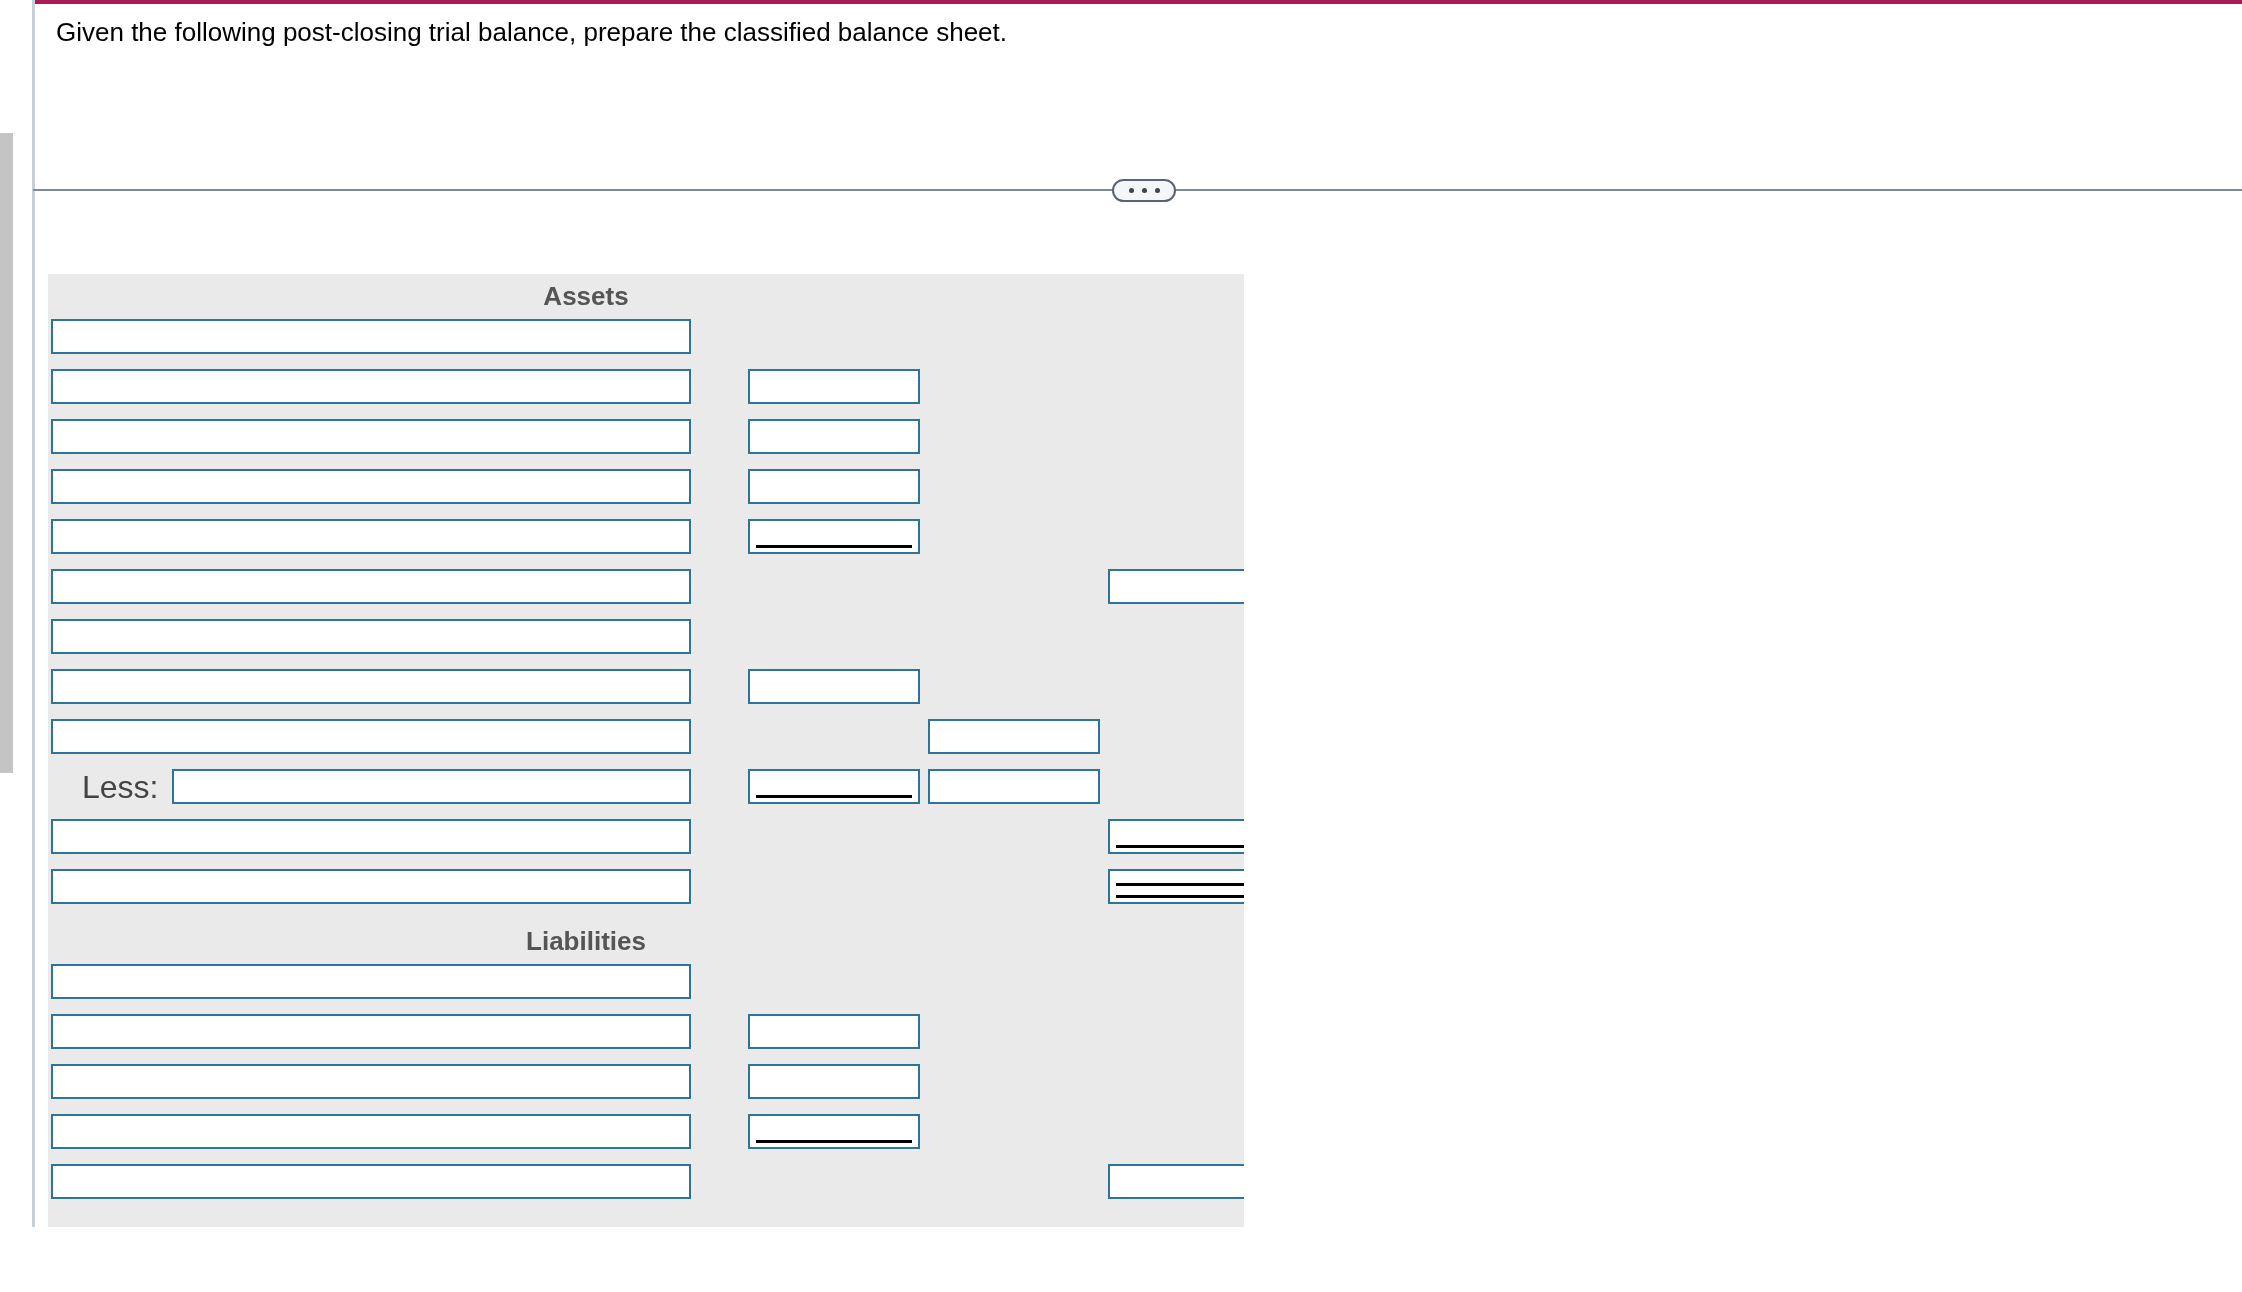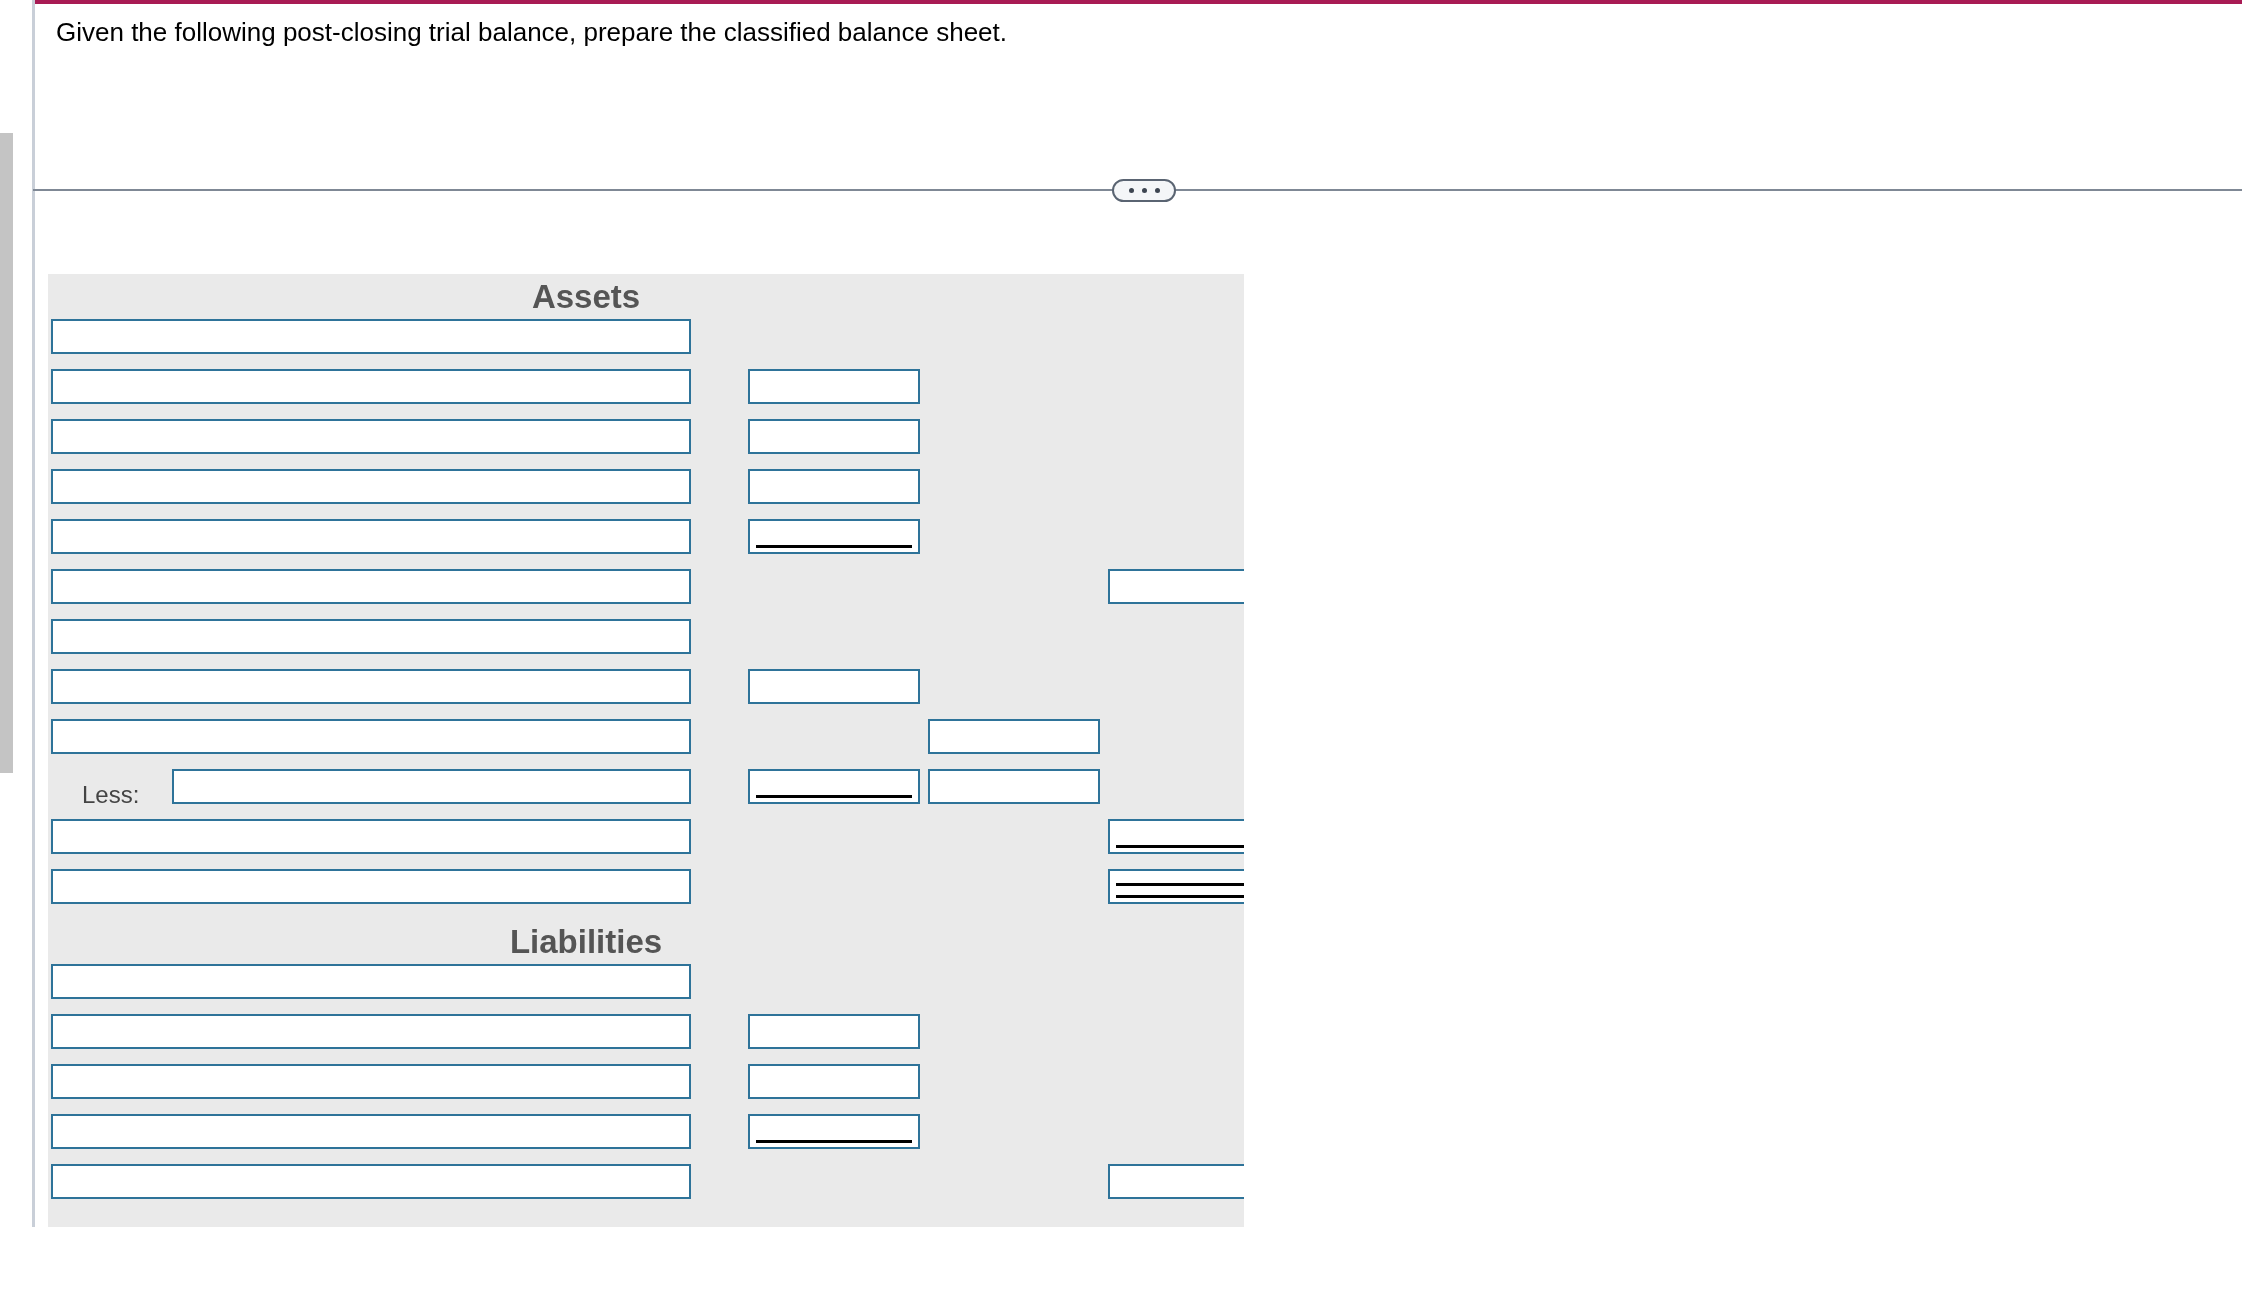--- a/index.html
+++ b/index.html
@@ -117,21 +117,21 @@
     top: 274px;
     width: 1196px;
     background: #eaeaea;
     padding-bottom: 0px;
     overflow: hidden;
     height: 953px;
   }
 
   .section-head {
     text-align: center;
-    font-size: 33px;
+    font-size: 26px;
     font-weight: bold;
     color: #555555;
     height: 45px;
     line-height: 45px;
     padding-right: 120px;
     box-sizing: border-box;
   }
 
   .ws-row {
     position: relative;
@@ -182,22 +182,22 @@
     right: 6px;
     bottom: 4px;
     height: 9px;
     border-top: 3px solid #000;
     border-bottom: 3px solid #000;
   }
 
   .less-label {
     position: absolute;
     left: 34px;
-    top: 10px;
-    font-size: 24px;
+    top: 2px;
+    font-size: 32px;
     color: #444444;
     line-height: 32px;
   }
 </style>
 </head>
 <body>
 
 <div id="scroll-track">
   <div id="scroll-thumb"></div>
 </div>

